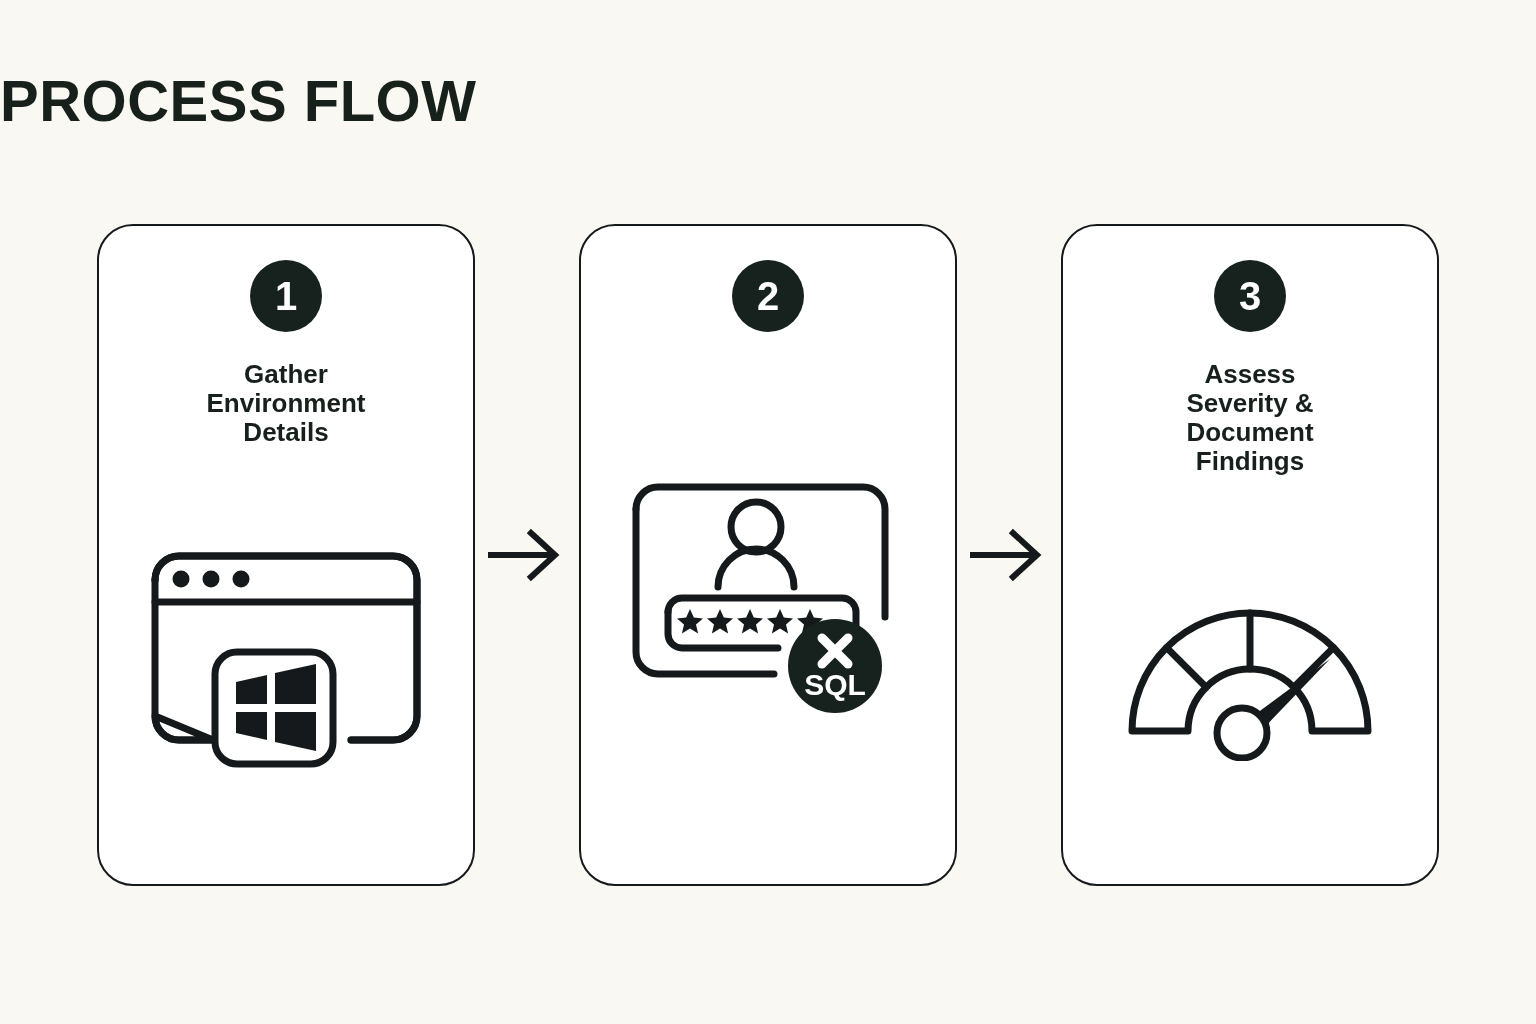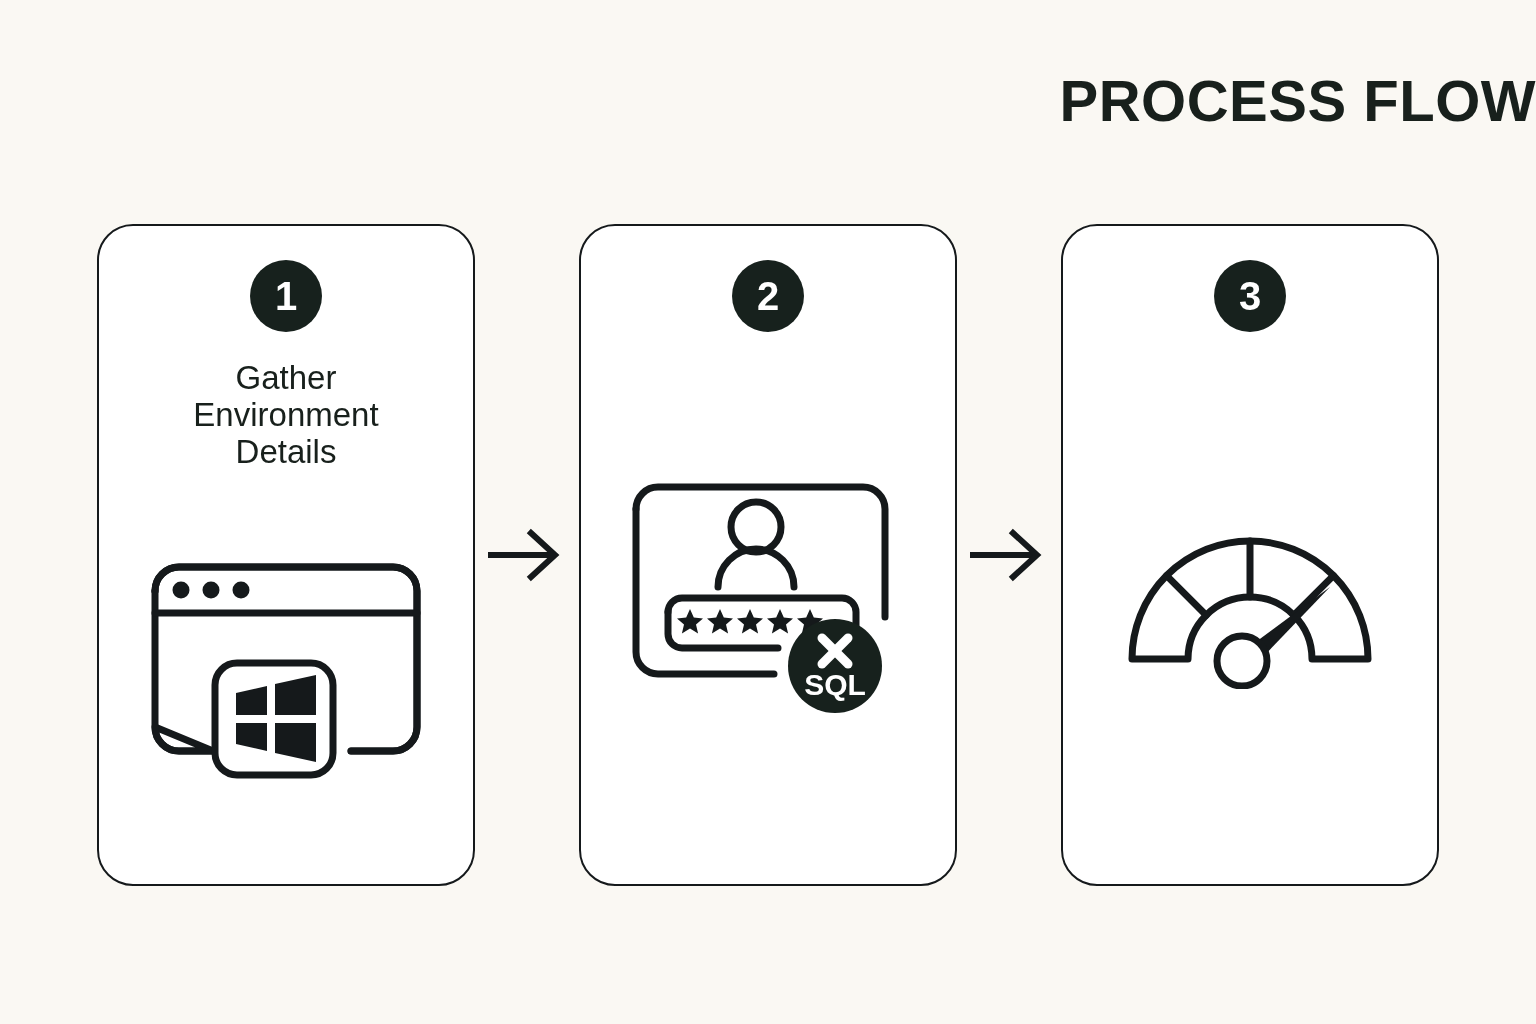--- a/index.html
+++ b/index.html
@@ -15,21 +15,21 @@
     font-family: "Liberation Sans", sans-serif;
     color: #18201c;
     position: relative;
   }
 
   #page-title {
     position: absolute;
     top: 72px;
     left: 0;
     width: 100%;
-    text-align: right;
+    text-align: left;
     font-size: 58px;
     font-weight: 700;
     letter-spacing: 0.5px;
     line-height: 1;
     color: #18201c;
   }
 
   #flow {
     position: absolute;
     top: 224px;
@@ -67,22 +67,22 @@
     justify-content: center;
     margin-top: 34px;
     line-height: 1;
     flex: 0 0 auto;
   }
 
   .card-title {
     margin-top: 28px;
     width: 330px;
     text-align: center;
-    font-size: 33px;
-    font-weight: 400;
+    font-size: 26px;
+    font-weight: 700;
     line-height: 1.12;
     color: #18201c;
     white-space: pre-line;
     flex: 0 0 auto;
   }
 
   .icon-wrap {
     flex: 1 1 auto;
     width: 100%;
     display: flex;
@@ -190,20 +190,24 @@
     <svg width="80" height="60" viewBox="0 0 80 60">
       <g fill="none" stroke="#15191b" stroke-width="6" stroke-linecap="square" stroke-linejoin="miter">
         <line x1="4" y1="30" x2="66" y2="30"></line>
         <polyline points="44,8 68,30 44,52"></polyline>
       </g>
     </svg>
   </div>
 
   <div class="card">
     <div class="badge">3</div>
+    <div class="card-title">Assess
+Severity &amp;
+Document
+Findings</div>
     <div class="icon-wrap">
       <svg width="270" height="180" viewBox="0 0 270 180">
 
         <g fill="none" stroke="#15191b" stroke-width="7" stroke-linecap="round" stroke-linejoin="round">
           <path d="M17 150 A118 118 0 0 1 253 150 L197 150 A62 62 0 0 0 73 150 Z"></path>
         </g>
 
         <g stroke="#15191b" stroke-width="7" stroke-linecap="round">
           <line x1="91.2" y1="106.2" x2="51.6" y2="66.6"></line>
           <line x1="135" y1="88" x2="135" y2="32"></line>

